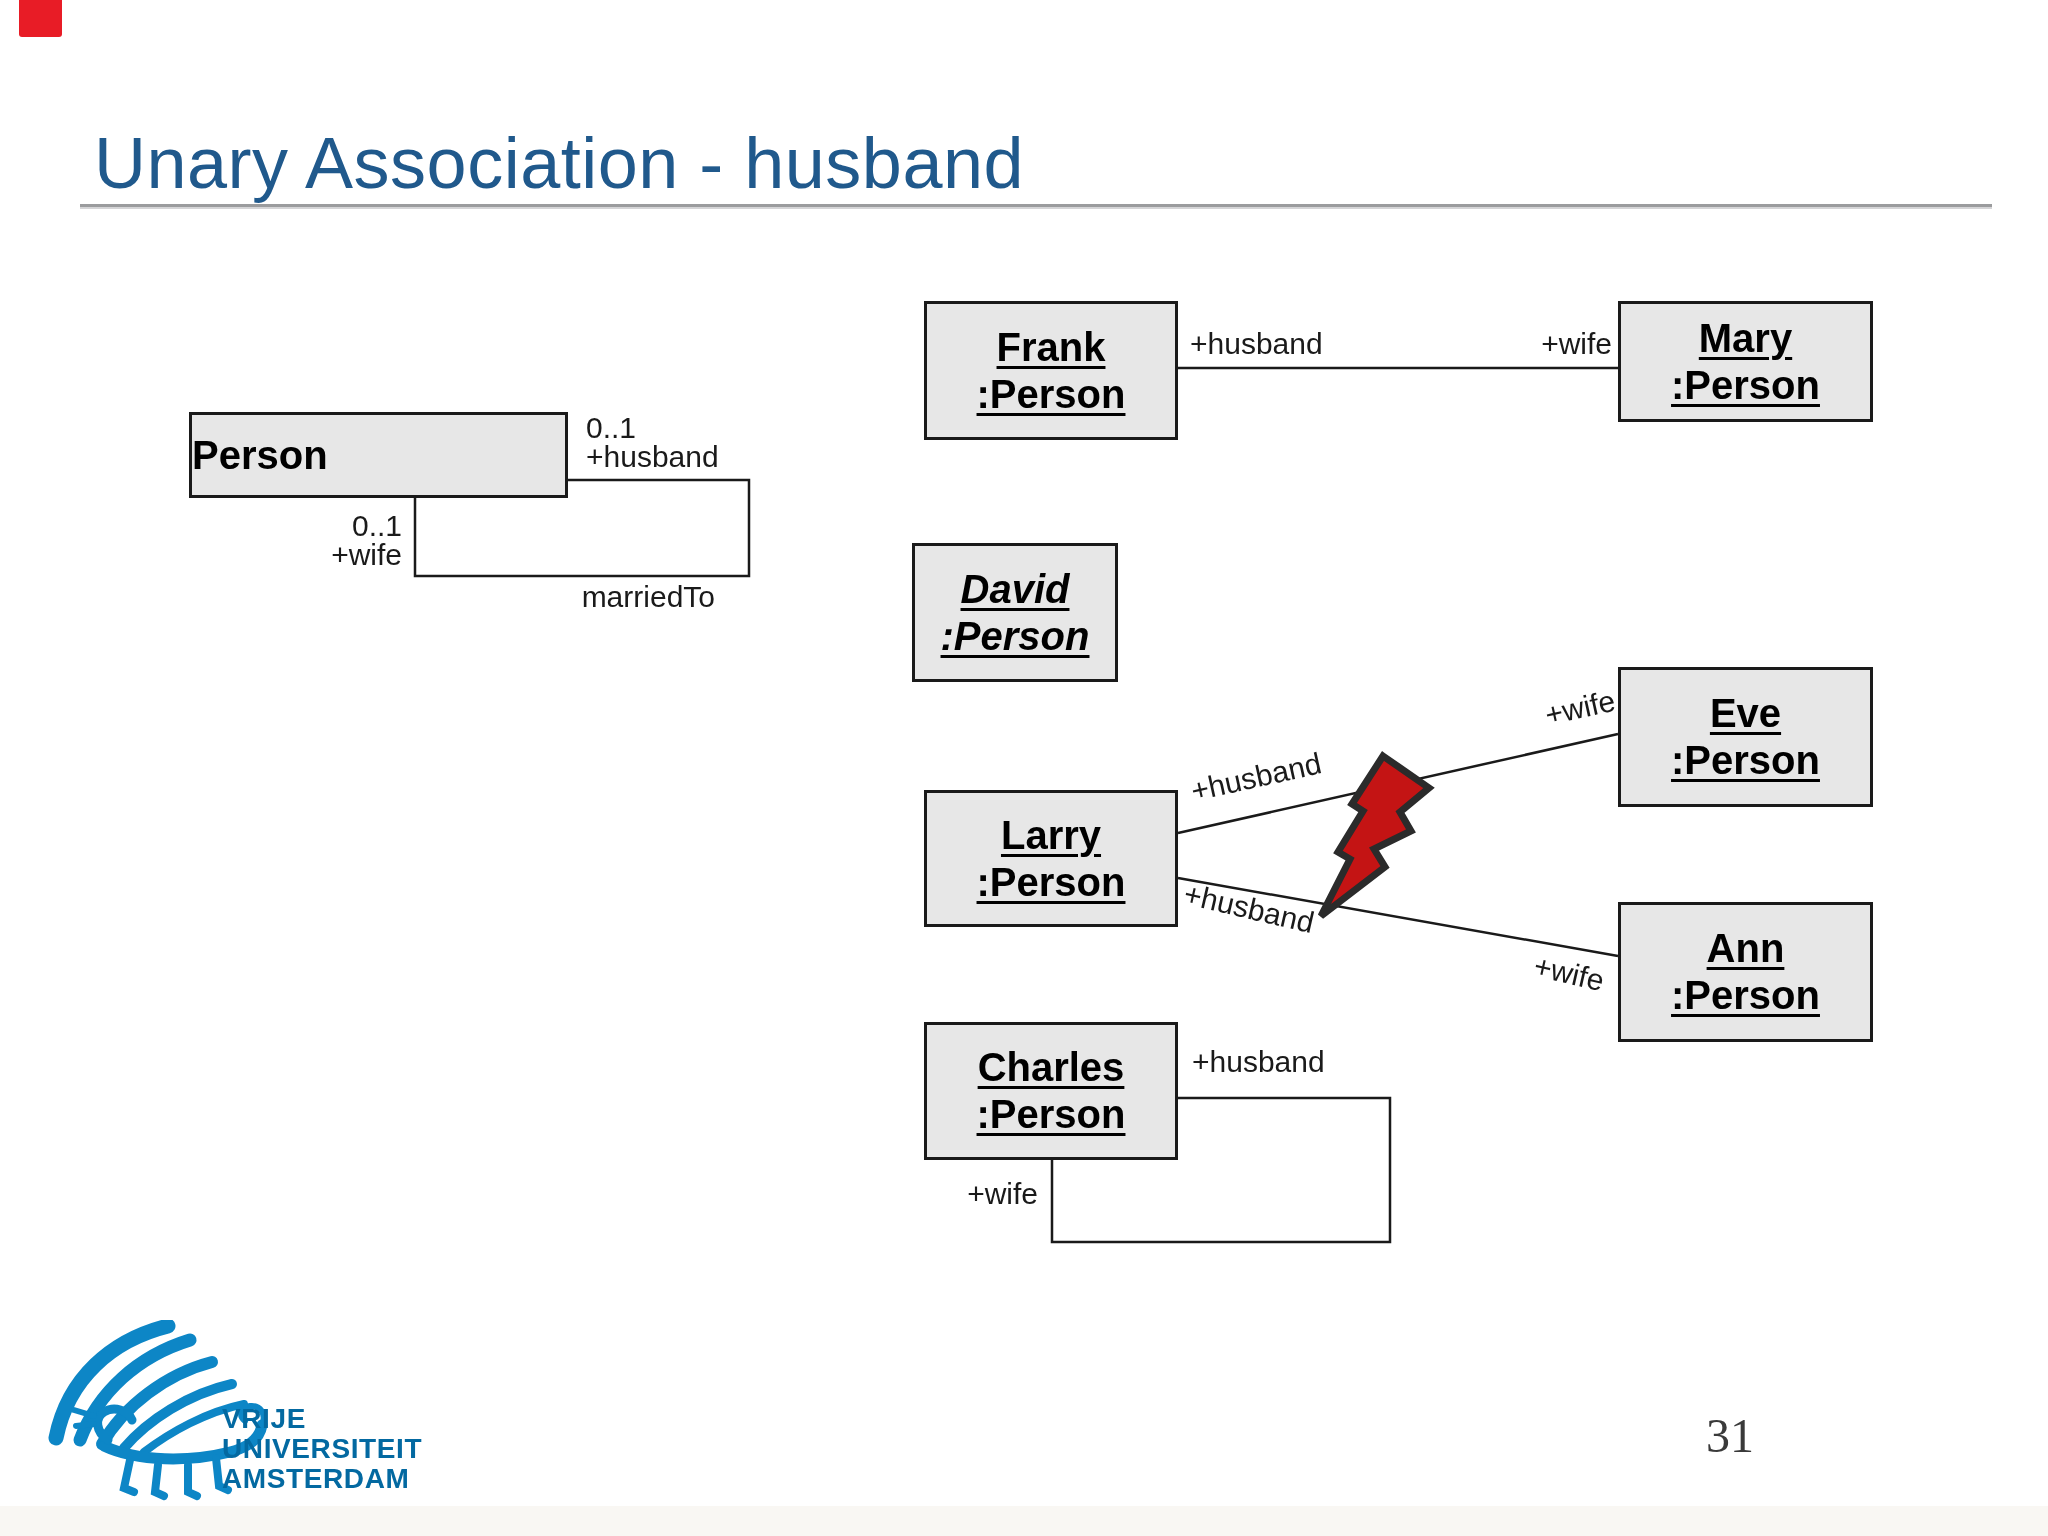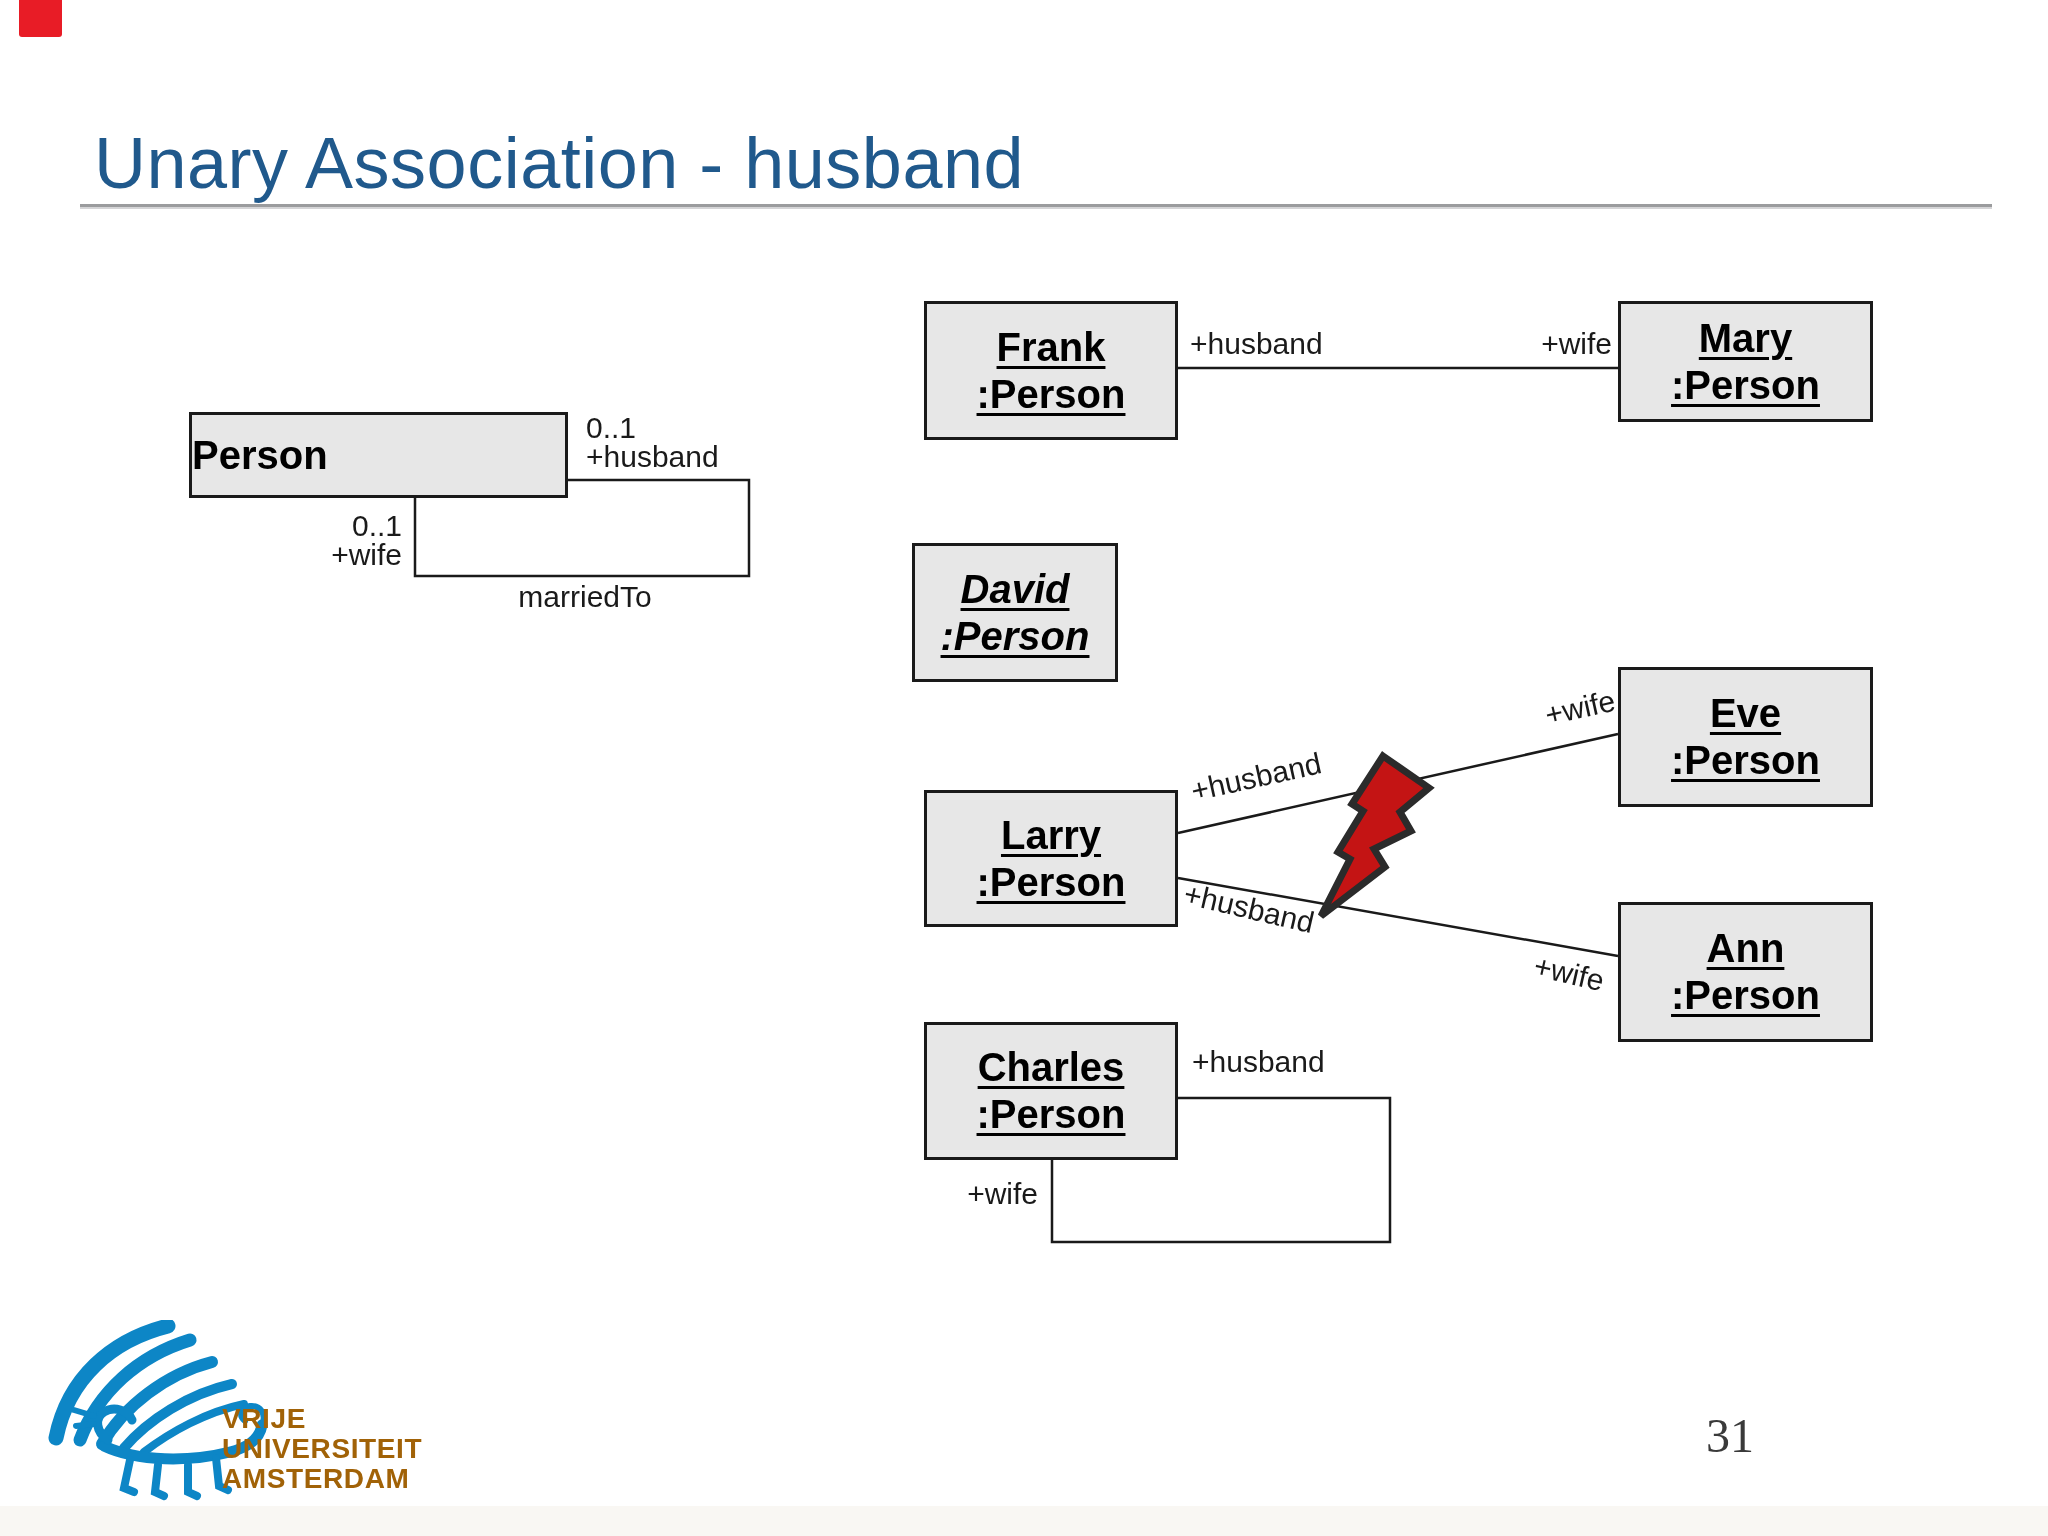--- a/index.html
+++ b/index.html
@@ -26,21 +26,21 @@
     color:#000;
   }
   .classbox{font-size:40px;font-weight:bold;}
   .objbox{font-size:40px;font-weight:bold;line-height:47px;text-align:center;}
   .objbox .u{text-decoration:underline;text-decoration-thickness:3px;text-underline-offset:5px;}
   
   .lbl{font-size:30px;color:#1a1a1a;white-space:nowrap;line-height:32px;}
   .rot{transform-origin:0 0;}
   #svg-overlay{left:0;top:0;width:2048px;height:1536px;pointer-events:none;}
   
-  #logo-text{left:222px;top:1404px;color:#a16207;font-weight:bold;font-size:28px;line-height:30px;letter-spacing:0.6px;}
+  #logo-text{left:222px;top:1404px;color:#0369a1;font-weight:bold;font-size:28px;line-height:30px;letter-spacing:0.6px;}
   #page-number{left:1706px;top:1408px;font-family:"Liberation Serif",serif;font-size:48px;color:#3a3a3a;}
   #bottom-band{left:0;top:1506px;width:2048px;height:30px;background:#f9f7f3;}
 </style>
 </head>
 <body>
 
 <div id="slide">
 
   <div id="red-marker" class="abs"></div>
 
@@ -62,21 +62,21 @@
     <path d="M1383 756 L1429 788 L1400 812 L1411 831 L1374 849 L1385 867 L1321 916 L1350 859 L1338 852 L1363 811 L1352 804 Z" fill="#c41414" stroke="#2b2b2b" stroke-width="7" stroke-linejoin="miter" stroke-miterlimit="4"></path>
   </svg>
 
   <div class="abs box classbox" style="left:189px;top:412px;width:379px;height:86px;">
     <span>Person</span>
   </div>
   <div class="abs lbl" style="left:586px;top:412px;">0..1</div>
   <div class="abs lbl" style="left:586px;top:441px;">+husband</div>
   <div class="abs lbl" style="left:318px;top:510px;width:84px;text-align:right;">0..1</div>
   <div class="abs lbl" style="left:298px;top:539px;width:104px;text-align:right;">+wife</div>
-  <div class="abs lbl" style="left:455px;top:581px;width:260px;text-align:center;">marriedTo</div>
+  <div class="abs lbl" style="left:455px;top:581px;width:260px;text-align:right;">marriedTo</div>
 
   <div class="abs box objbox" style="left:924px;top:301px;width:254px;height:139px;">
     <span class="u">Frank</span>
     <span class="u">:Person</span>
   </div>
   <div class="abs box objbox" style="left:1618px;top:301px;width:255px;height:121px;">
     <span class="u">Mary</span>
     <span class="u">:Person</span>
   </div>
   <div class="abs box objbox" style="left:912px;top:543px;width:206px;height:139px;font-style:italic;">

